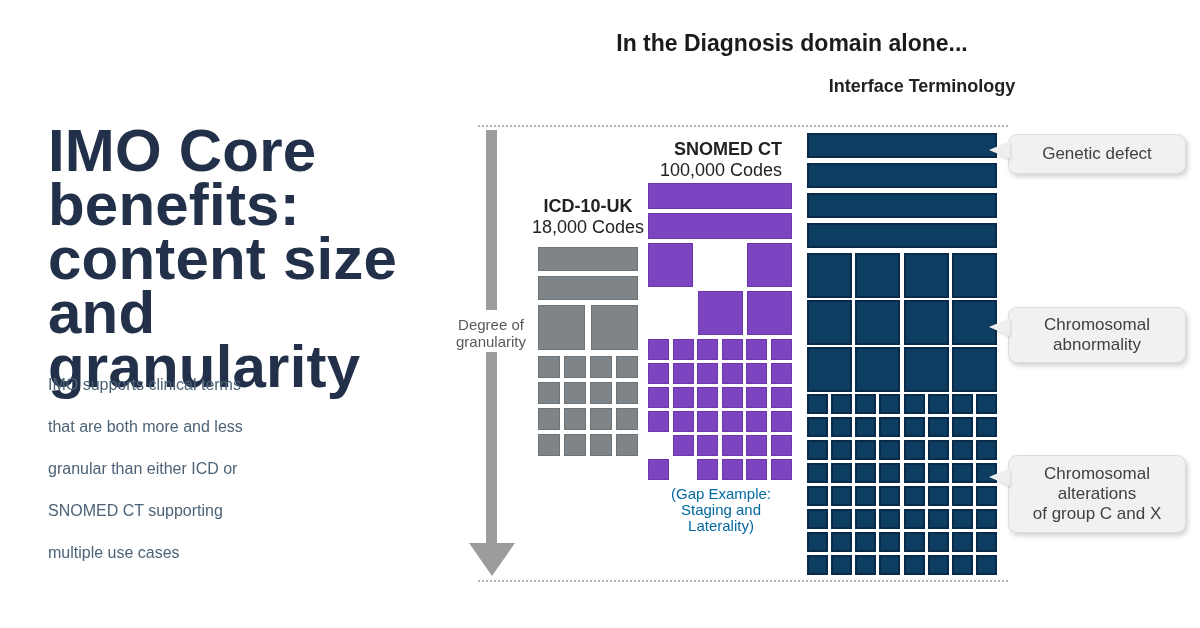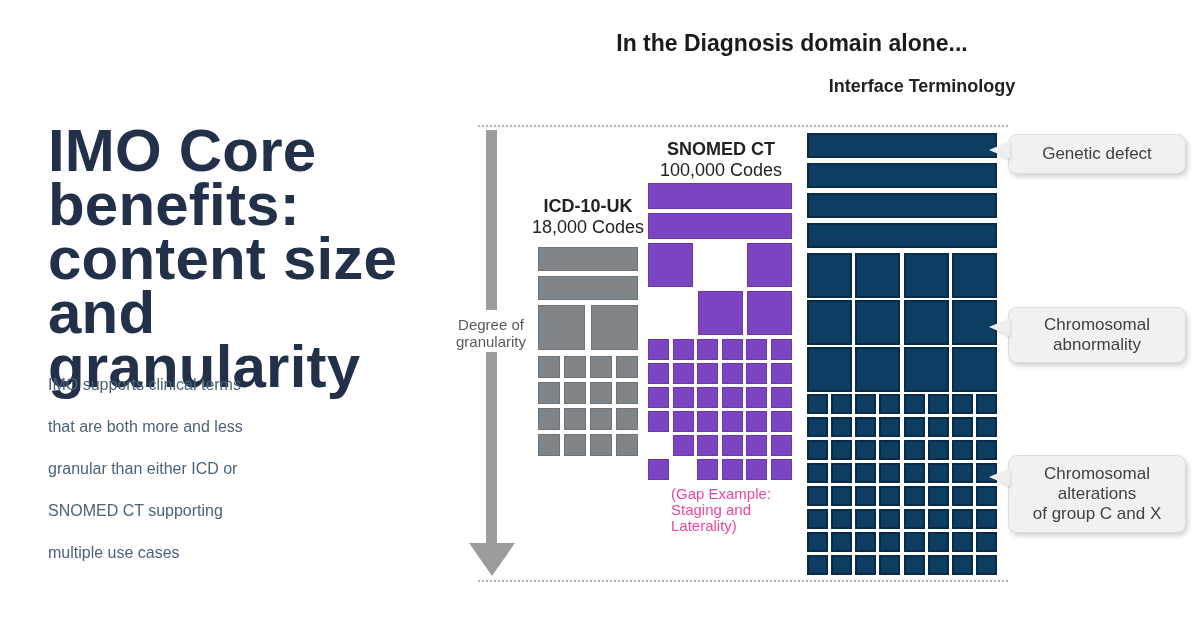--- a/index.html
+++ b/index.html
@@ -30,21 +30,21 @@
     font-size:23px; font-weight:700; color:#1b1b1b; white-space:nowrap;
   }
   .col-label {
     position:absolute; transform:translateX(-50%);
     text-align:center; white-space:nowrap; color:#222222;
     font-size:18px; line-height:21px;
   }
   .col-label .name { font-weight:700; display:block; }
   .col-label .sub  { font-weight:400; display:block; }
   #label-interface { left:902px; top:76px;margin-left:20px;  }
-  #label-snomed    { left:721px; top:139px; }
+  #label-snomed    { left:721px; top:139px;text-align:right; }
   #label-icd       { left:588px; top:196px; }
 
   
   .dotted {
     position:absolute; left:478px; width:530px; height:0;
     border-top:2px dotted #b5b5b5;
   }
   #dotted-top    { top:125px; }
   #dotted-bottom { top:580px; }
 
@@ -83,21 +83,21 @@
 
   #col-interface { left:807px; top:133px; width:190px; }
   #col-interface .cell { background:#0e3d62; border:2px solid #092b49; }
   #col-interface .bar { height:25px; }  #col-interface .bar-row { margin-bottom:5px; }
   #col-interface .med { width:45px; height:45px; } #col-interface .med-row { margin-bottom:2px; }
   #col-interface .sm  { width:21px; height:20px; } #col-interface .sm-row  { margin-bottom:3px; }
 
   
   .gap-note {
     position:absolute; left:721px; top:486px; transform:translateX(-50%);
-    font-size:15px; line-height:16px; text-align:left; color:#ec4899;
+    font-size:15px; line-height:16px; text-align:center; color:#0369a1;
   }
 
   
   .callout {
     position:absolute; left:1008px; width:178px;
     background:#f1f1f2; border:1px solid #dcdcdc; border-radius:9px;
     box-shadow:2px 3px 5px rgba(0,0,0,0.18);
     color:#414141; font-size:17px; line-height:20px; text-align:center;
     display:flex; align-items:center; justify-content:center;
   }

